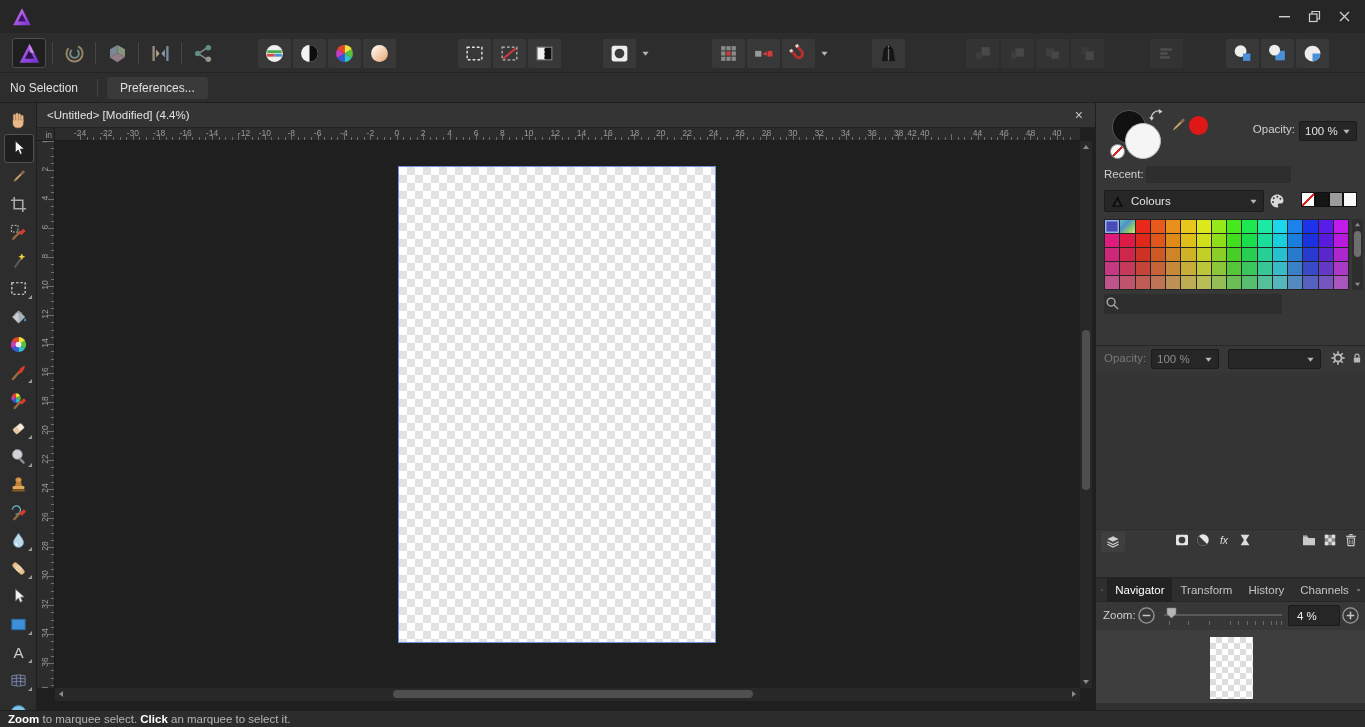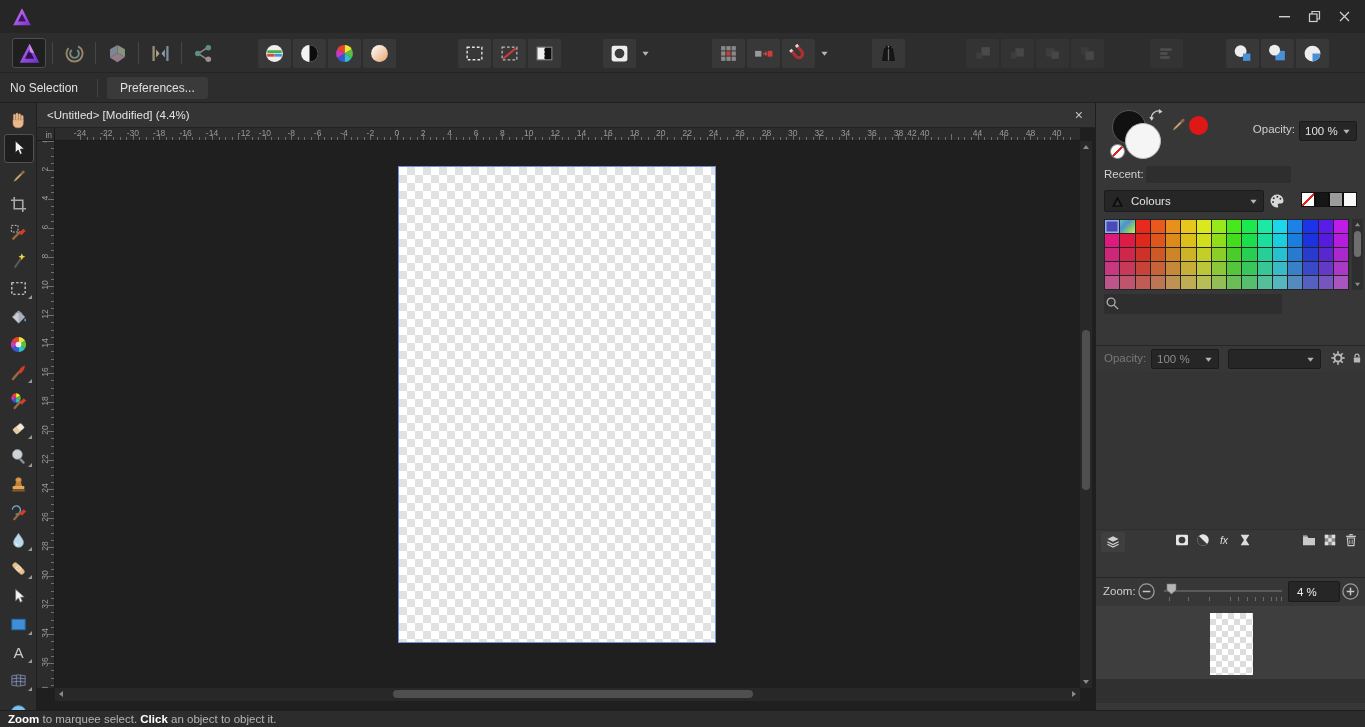--- a/index.html
+++ b/index.html
@@ -1297,20 +1297,41 @@
                   <path d="M5.5 7.5 h9 l-.8 9.5 h-7.4 z" fill="none" stroke="#c9c9c9" stroke-width="1.4"></path>
                   <line x1="8.4" y1="9.5" x2="8.6" y2="15" stroke="#c9c9c9"></line>
                   <line x1="11.6" y1="9.5" x2="11.4" y2="15" stroke="#c9c9c9"></line>
                 </svg>
               </span></span>
           </span>
         </div>
     </div>
 
     <div class="panel3">
+      <div class="panel-tabs" id="nav-tabs">
+          <span class="i grip">
+            <svg viewBox="0 0 10 12">
+              <rect x="2" y="1" width="1.6" height="10" fill="#8a8a8a"></rect>
+              <rect x="6" y="1" width="1.6" height="10" fill="#8a8a8a"></rect>
+            </svg>
+          </span>
+          <span class="ptab active">Navigator</span>
+          <span class="ptab">Transform</span>
+          <span class="ptab">History</span>
+          <span class="ptab">Channels</span>
+          <span class="i burger">
+            <svg viewBox="0 0 14 12">
+              <g fill="#c5c5c5">
+                <rect x="1" y="1.5" width="12" height="1.6"></rect>
+                <rect x="1" y="5.2" width="12" height="1.6"></rect>
+                <rect x="1" y="8.9" width="12" height="1.6"></rect>
+              </g>
+            </svg>
+          </span>
+        </div>
       <div class="nav-zoomrow">
         <span class="lbl">Zoom:</span>
         <span class="zoom-minus i">
             <svg viewBox="0 0 20 20" fill="none">
               <circle cx="10" cy="10" r="8" stroke="#9a9a9a" stroke-width="1.4"></circle>
               <line x1="6" y1="10" x2="14" y2="10" stroke="#c5c5c5" stroke-width="1.6"></line>
             </svg>
           </span>
         <div class="zoom-slider" id="zoom-slider">
           <div class="zoom-track"></div>
@@ -1342,16 +1363,16 @@
       </div>
       <div class="nav-preview">
         <div class="nav-thumb"></div>
       </div>
       <div class="nav-strip"></div>
     </div>
 
   </div>
 
   <div class="statusbar">
-    <b>Zoom</b><span> to marquee select. </span><b>Click</b><span> an object to object it.</span>
+    <b>Zoom</b><span> to marquee select. </span><b>Click</b><span> an marquee to select it.</span>
   </div>
 
 </div>
 
 </body></html>

